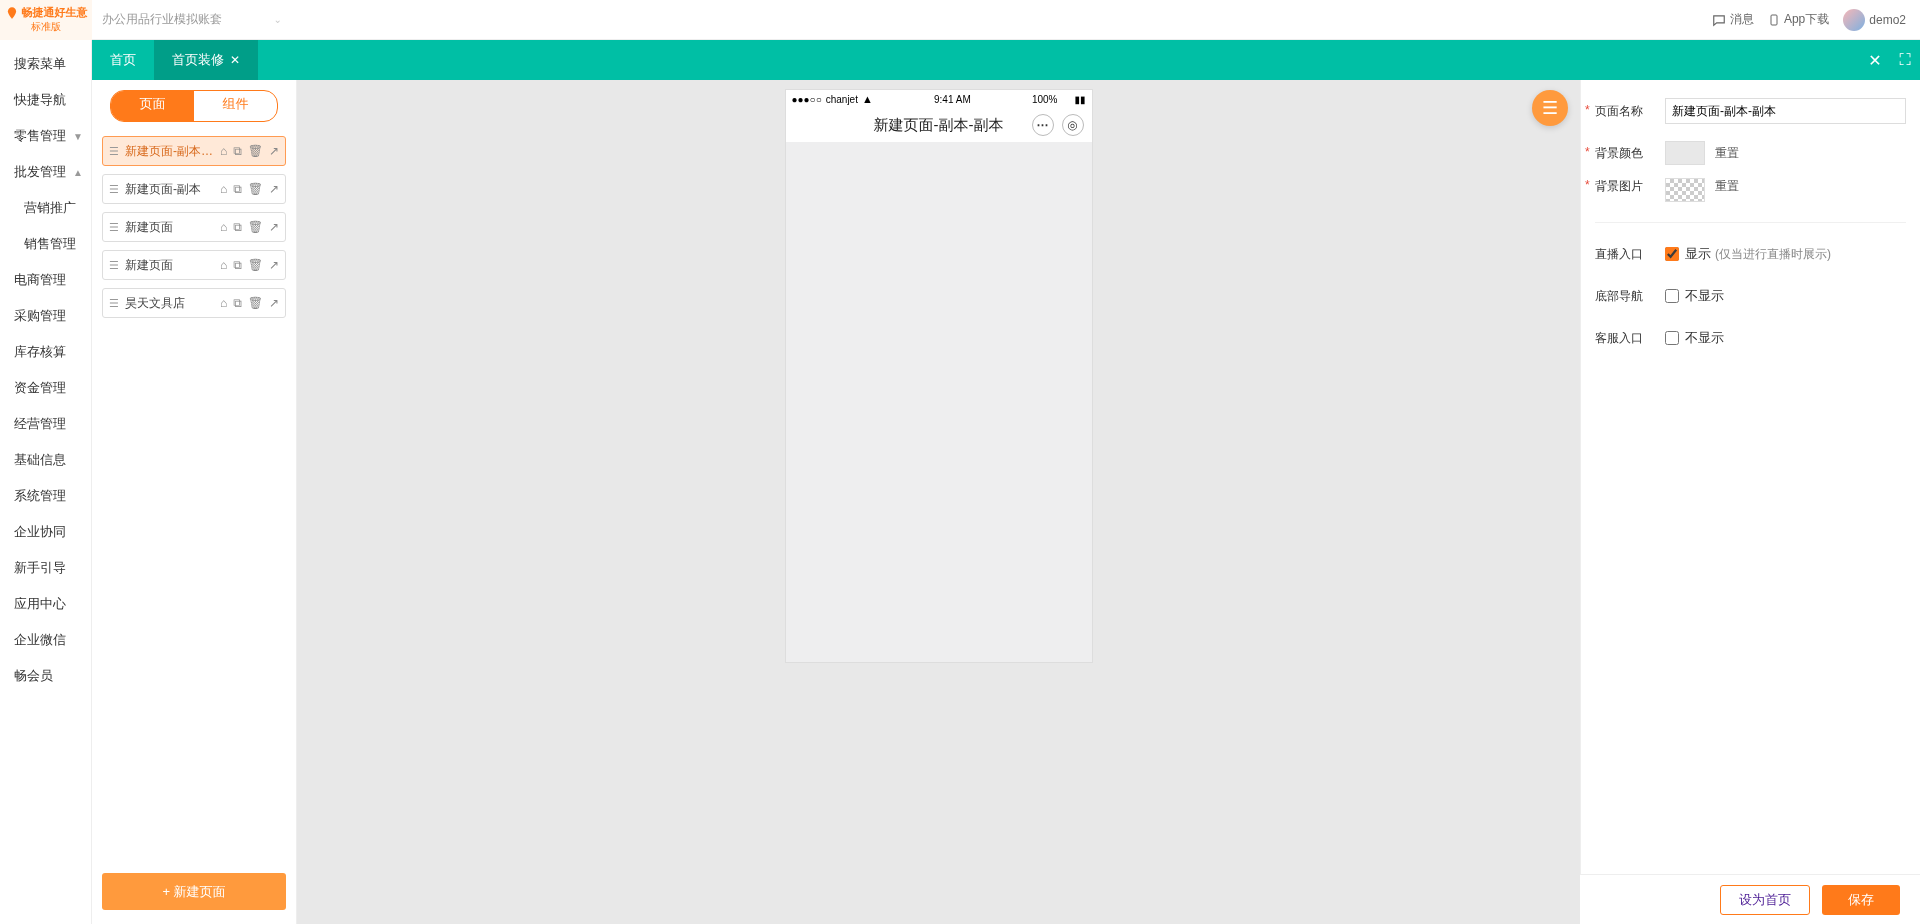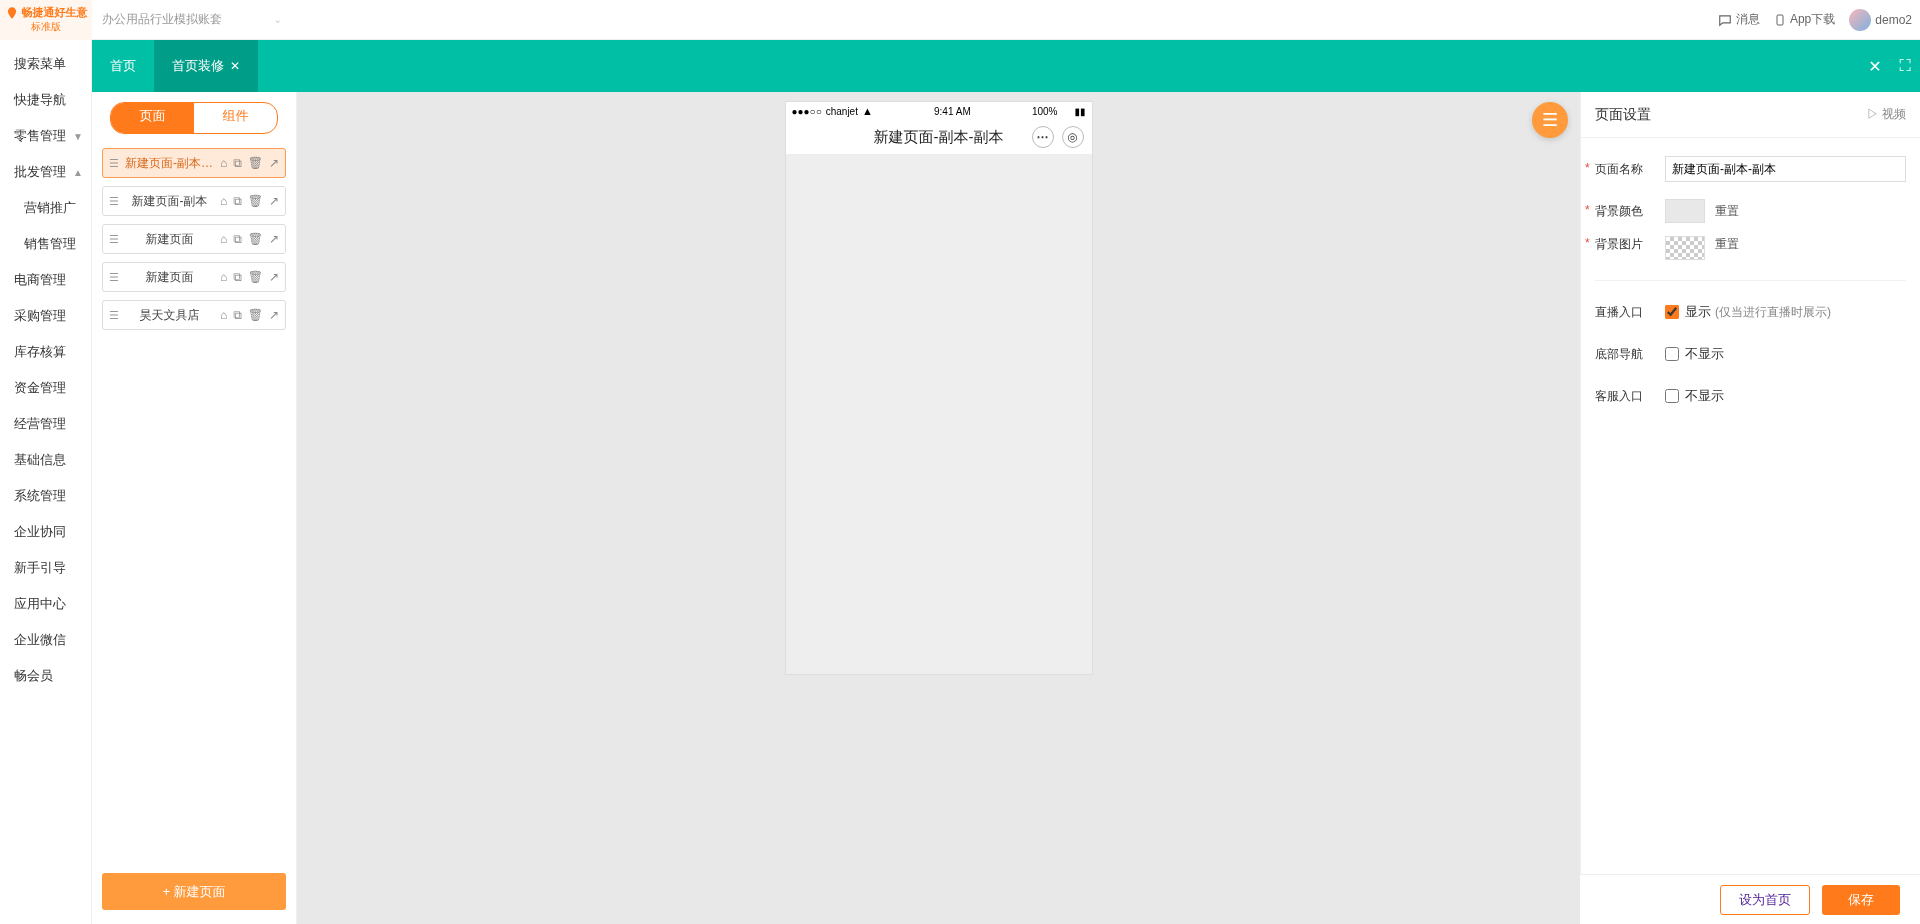--- a/index.html
+++ b/index.html
@@ -1,61 +1,61 @@
 <!DOCTYPE html>
 <html><head>
 <meta charset="utf-8">
 <style>
   * { box-sizing: border-box; margin: 0; padding: 0; }
   html, body { height: 100%; width: 100%; font-family: "Microsoft YaHei", Arial, sans-serif; font-size: 13px; color: #333; }
   body { display: flex; flex-direction: column; overflow: hidden; background: #fff; }
 
   
-  .topbar { height: 40px; display: flex; align-items: center; border-bottom: 1px solid #eee; padding-right: 8px; text-align: center; }
+  .topbar { height: 40px; display: flex; align-items: center; border-bottom: 1px solid #eee; padding-right: 14px; text-align: center; }
   .logo { width: 92px; height: 40px; display: flex; flex-direction: column; align-items: center; justify-content: center; background: #fff7ef; }
   .logo-row { display: flex; align-items: center; gap: 3px; color: #ff7a1a; font-weight: 600; font-size: 11px; }
   .logo-sub { font-size: 10px; color: #ff7a1a; }
   .topbar-select { width: 200px; height: 40px; display: flex; align-items: center; padding: 0 10px; color: #999; font-size: 12px; cursor: pointer; justify-content: space-between; }
   .topbar-spacer { flex: 1; }
   .topbar-actions { display: flex; align-items: center; gap: 14px; color: #666; font-size: 12px; }
   .topbar-action { display: flex; align-items: center; gap: 4px; cursor: pointer; }
   .avatar { width: 22px; height: 22px; border-radius: 50%; background: linear-gradient(135deg,#f7b7b7,#7db0e0); }
 
   
   .shell { flex: 1; display: flex; min-height: 0; }
 
   
   .side { width: 92px; background: #fff; border-right: 1px solid #eee; padding-top: 6px; overflow-y: auto; }
   .side-item { height: 36px; display: flex; align-items: center; padding-left: 14px; font-size: 13px; color: #333; cursor: pointer; justify-content: space-between; padding-right: 8px; }
   .side-item.sub { padding-left: 24px; color: #333; }
   .caret { font-size: 10px; color: #999; }
 
   
   .workarea { flex: 1; display: flex; flex-direction: column; min-width: 0; }
-  .tabs { height: 52px; background: #00bfa5; display: flex; align-items: stretch; color: #fff; }
+  .tabs { height: 40px; background: #00bfa5; display: flex; align-items: stretch; color: #fff; }
   .tab { padding: 0 18px; display: flex; align-items: center; gap: 6px; cursor: pointer; font-size: 13px; }
   .tab.active { background: #009e88; }
   .tab-x { font-size: 12px; }
   .tabs-right { margin-left: auto; display: flex; align-items: center; }
   .tab-icon-btn { width: 30px; display: flex; align-items: center; justify-content: center; cursor: pointer; font-size: 16px; }
 
   
   .editor { flex: 1; display: flex; min-height: 0; background: #fff; }
 
   
   .pages { width: 205px; border-right: 1px solid #eee; display: flex; flex-direction: column; padding: 10px 10px 0 10px; }
   .pill-tabs { display: flex; border: 1px solid #ff7a1a; border-radius: 14px; overflow: hidden; height: 32px; margin: 0 8px 14px 8px; }
   .pill-tab { flex: 1; text-align: center; line-height: 26px; font-size: 13px; cursor: pointer; }
   .pill-tab.active { background: #ff7a1a; color: #fff; }
   .pill-tab.inactive { color: #ff7a1a; }
 
   .page-row { height: 30px; border: 1px solid #ddd; border-radius: 3px; display: flex; align-items: center; gap: 6px; padding: 0 6px; font-size: 12px; margin-bottom: 8px; cursor: pointer; background: #fff; }
   .page-row.selected { border-color: #ff9b52; background: #ffe9d8; }
   .pg-drag { color: #999; font-size: 11px; }
-  .pg-name { flex: 1; overflow: hidden; text-overflow: ellipsis; white-space: nowrap; color: #444; text-align: center; }
+  .pg-name { flex: 1; overflow: hidden; text-overflow: ellipsis; white-space: nowrap; color: #444; }
   .page-row.selected .pg-name { color: #d86a1d; }
   .pg-actions { display: flex; gap: 6px; color: #888; font-size: 12px; }
   .pg-actions span { cursor: pointer; }
 
   .pages-footer { margin-top: auto; padding: 10px 0 14px 0; }
   .new-page-btn { width: 100%; height: 37px; border: none; border-radius: 3px; background: #ff9a3d; color: #fff; font-size: 13px; cursor: pointer; }
 
   
   .canvas-outer { flex: 1; background: #e8e8e8; display: flex; align-items: flex-start; justify-content: center; padding: 10px 0; position: relative; min-width: 0; overflow: hidden; }
   .phone { width: 306px; background: #fff; display: flex; flex-direction: column; box-shadow: 0 0 0 1px #ddd; }
@@ -295,24 +295,20 @@
               <div class="pill-ctrl dots"></div>
               <div class="pill-ctrl target"></div>
             </div>
           </div>
           <div class="phone-body"></div>
         </div>
       </div>
 
       <div style="display:flex;flex-direction:column;width:340px">
         <div class="settings" style="flex:1">
-          <div class="settings-head">
-            <span>页面设置</span>
-            <span class="settings-video">▷ <span>视频</span></span>
-          </div>
           <div class="settings-body">
             <div class="fld">
               <span class="fld-label req">页面名称</span>
               <input class="fld-input" value="新建页面-副本-副本" style="">
             </div>
             <div class="fld">
               <span class="fld-label req">背景颜色</span>
               <div class="swatch"></div>
               <span class="reset-link">重置</span>
             </div>

